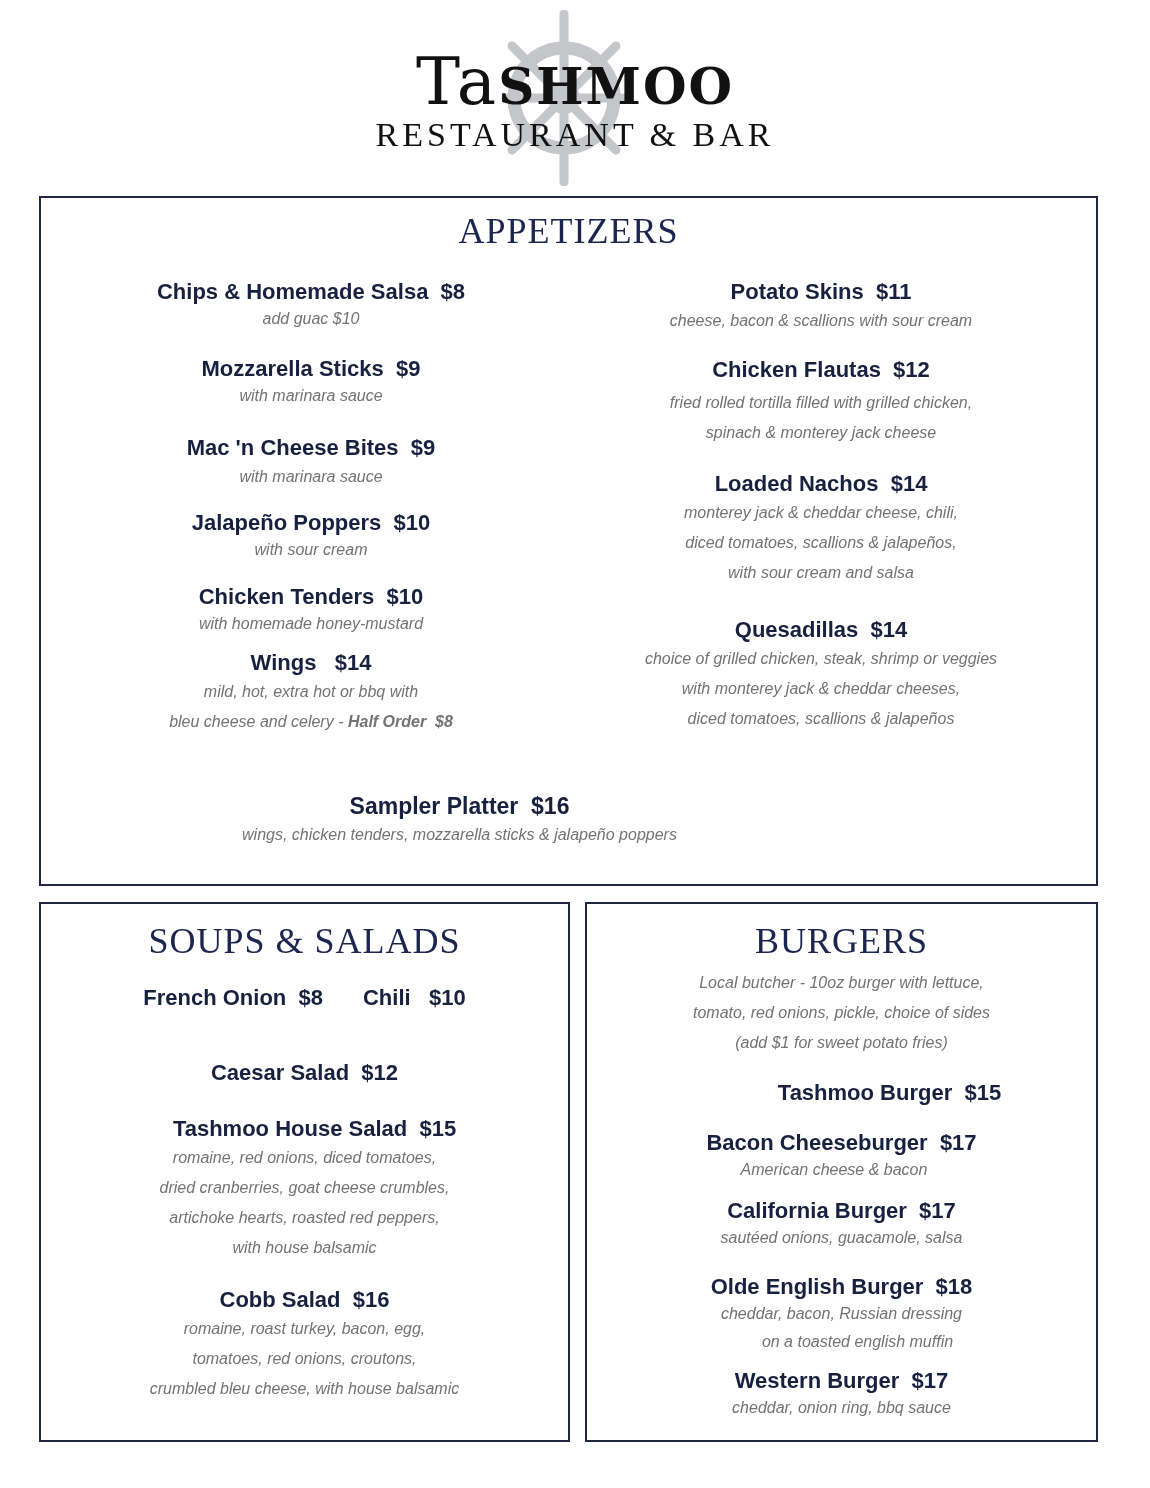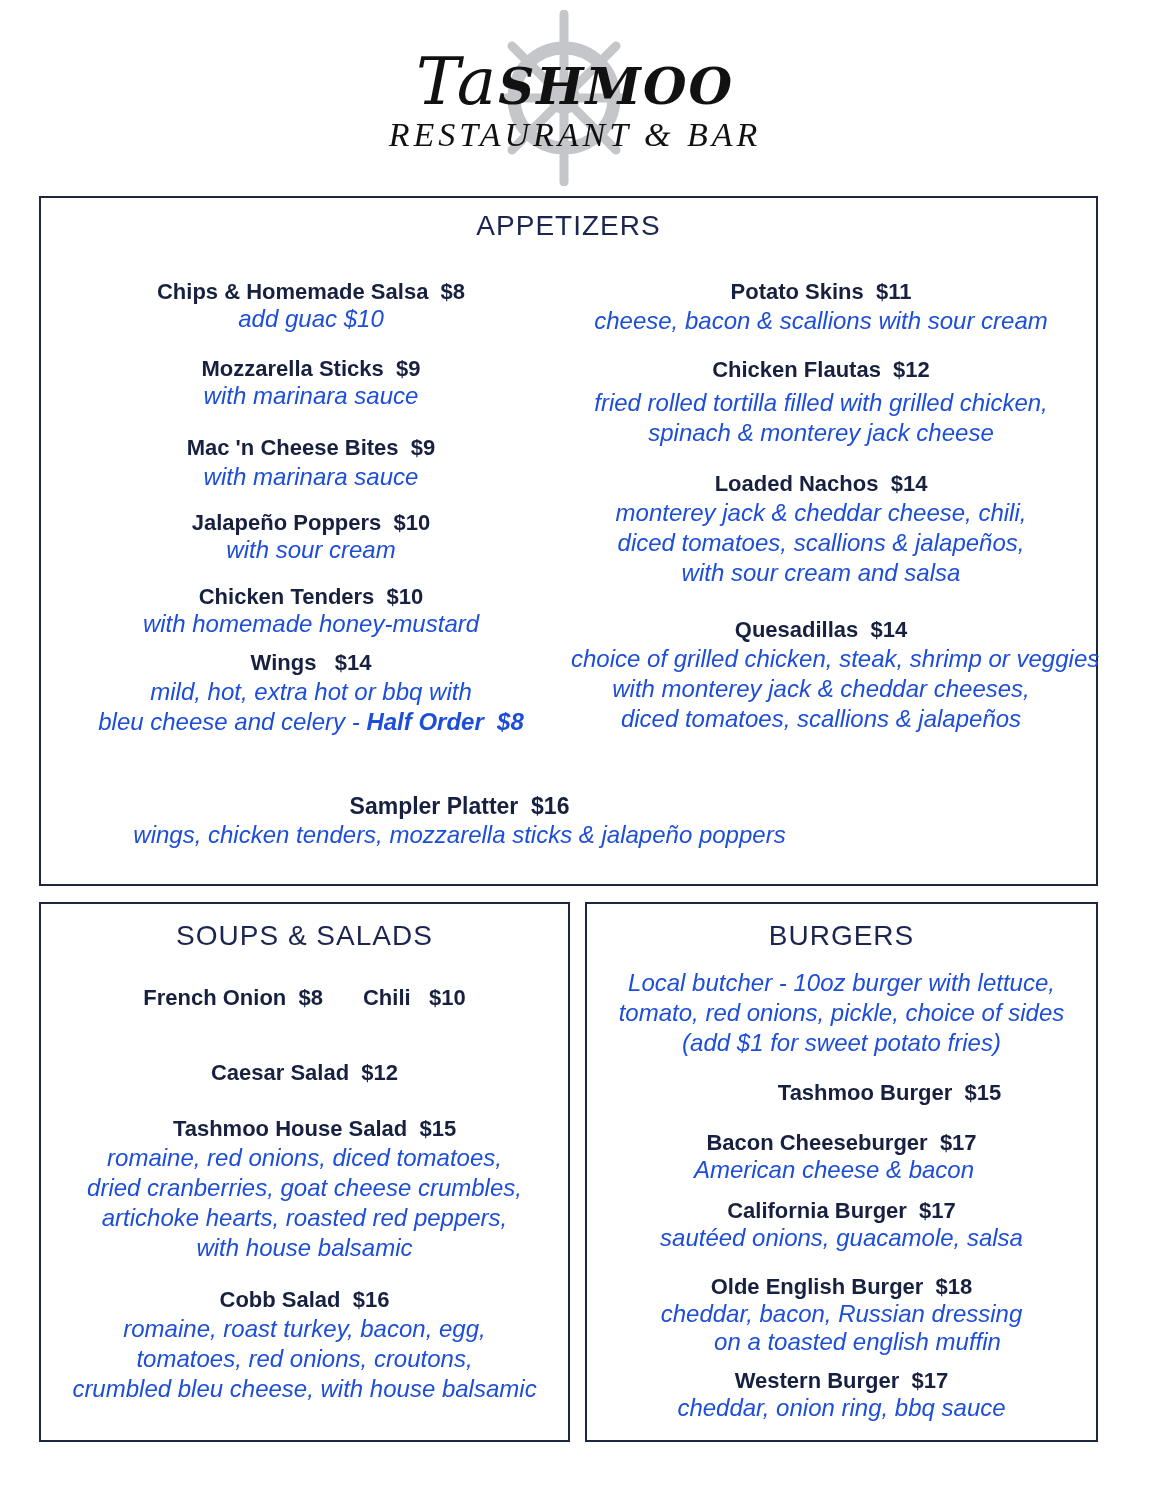--- a/index.html
+++ b/index.html
@@ -1,36 +1,36 @@
 <!DOCTYPE html>
 <html><head>
 <meta charset="utf-8">
 <style>
   html, body { margin: 0; padding: 0; background: #ffffff; }
   body { width: 1150px; height: 1488px; position: relative; overflow: hidden; color: #17213f; }
   .abs { position: absolute; }
   .center { text-align: center; }
 
   
-  .logo { left: 0; top: 0; width: 1056px; height: 190px; font-style: italic; }
+  .logo { left: 0; top: 0; width: 1056px; height: 190px; }
   .wheel { position: absolute; left: 498px; top: 10px; width: 132px; height: 176px; }
   .logo-title { position: absolute; left: 0; width: 1150px; top: 42px; text-align: center;
     font-family: "DejaVu Serif", serif; font-size: 60px; color: #111; letter-spacing: 2px; line-height: 80px; }
   .logo-title .big { font-size: 66px; }
   .logo-title .sc { font-size: 50px; font-weight: bold; }
   .logo-sub { position: absolute; left: 0; width: 1150px; top: 116px; text-align: center;
     font-family: "Liberation Serif", serif; font-size: 34px; color: #111; letter-spacing: 4px; }
 
   
   .box { border: 2px solid #1f2740; box-sizing: border-box; }
-  .heading { font-family: Liberation Sans, sans-serif; font-size: 28px; color: #1b2550; letter-spacing: 1px; font-weight: normal; }
+  .heading { font-family: Liberation Serif, serif; font-size: 36px; color: #1b2550; letter-spacing: 1px; font-weight: normal; }
 
   .item { position: absolute; text-align: center; font-family: "DejaVu Sans", sans-serif; }
   .name { font-family: "Liberation Sans", sans-serif; font-weight: bold; font-size: 22px; color: #17213f; line-height: 28px; white-space: pre; }
-  .desc { font-family: "Liberation Sans", sans-serif; font-style: italic; font-size: 24px; color: #1d4ed8; line-height: 30px; white-space: pre; }
+  .desc { font-family: "Liberation Sans", sans-serif; font-style: italic; font-size: 16px; color: #737373; line-height: 30px; white-space: pre; }
   .desc b { font-style: italic; font-weight: bold; }
 </style>
 </head>
 <body>
 
 <div class="abs logo">
   <svg class="wheel" viewBox="0 0 132 176">
     <g stroke="#c4c6c9" fill="none" stroke-linecap="round">
       <line x1="66" y1="4" x2="66" y2="172" stroke-width="9"></line>
       <line x1="8" y1="88" x2="124" y2="88" stroke-width="9"></line>

